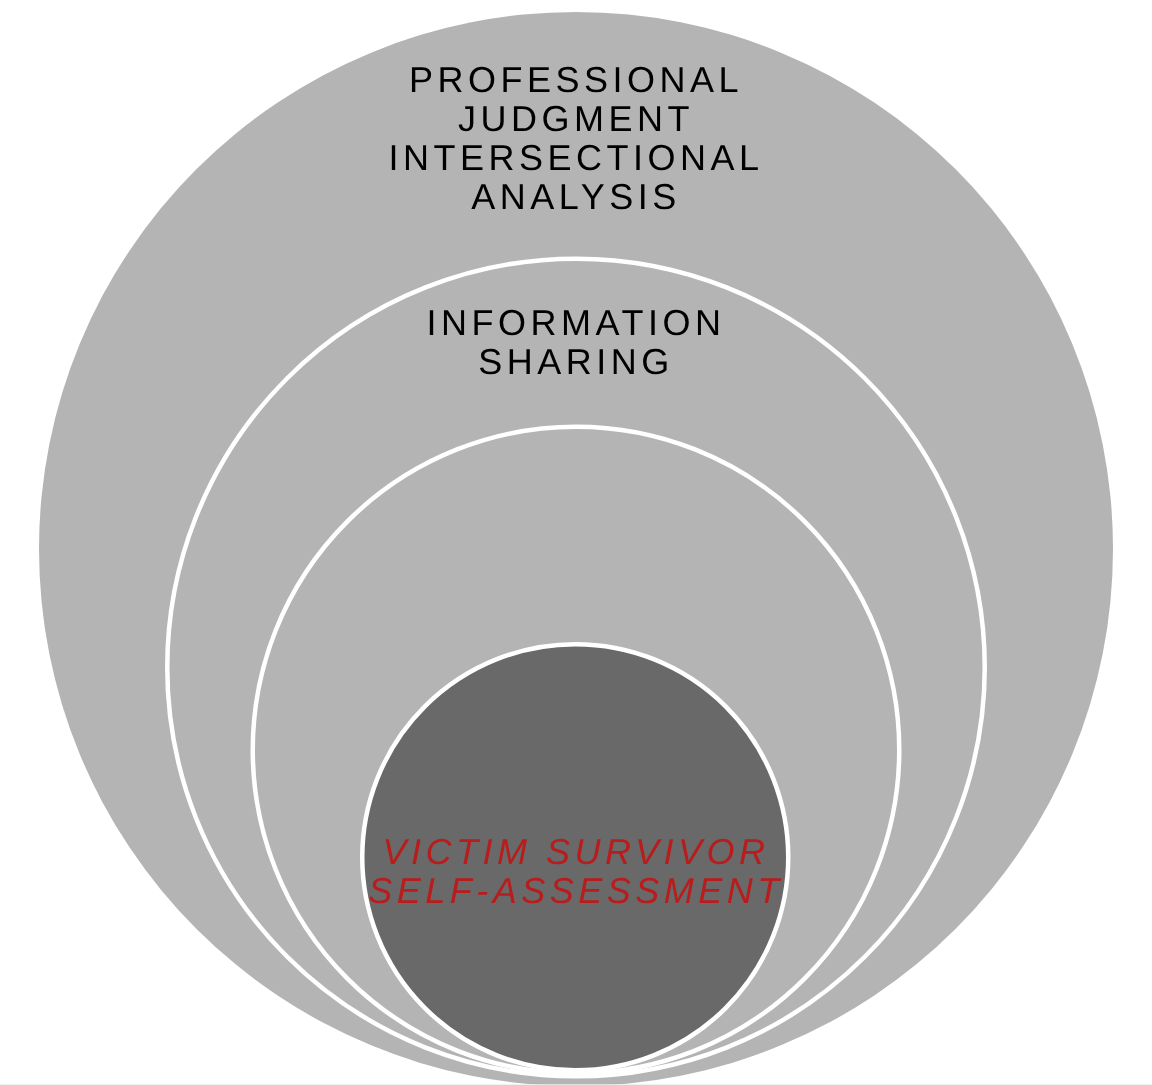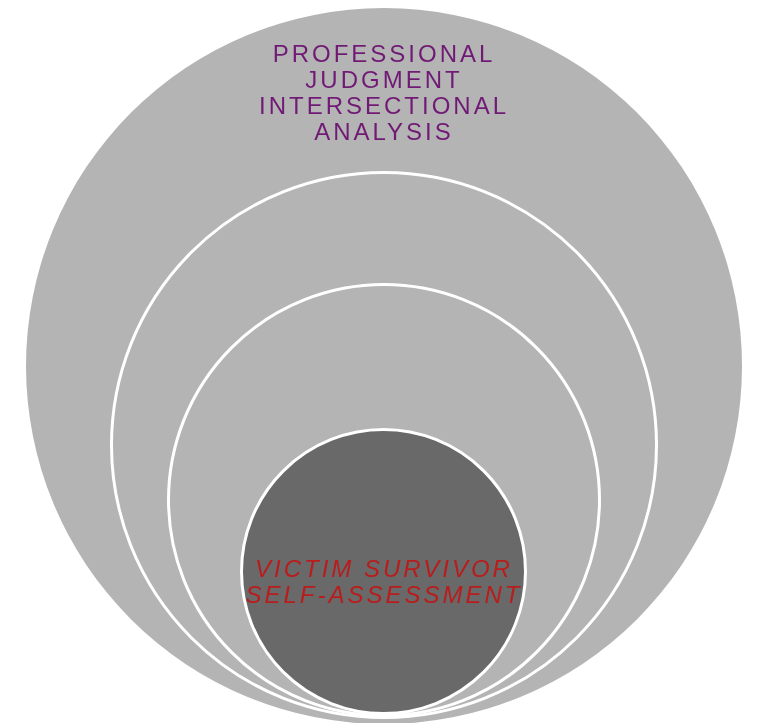--- a/index.html
+++ b/index.html
@@ -53,36 +53,38 @@
   .ring-label {
     position: absolute;
     left: 0;
     width: 768px;
     text-align: center;
     white-space: pre-line;
     font-size: 24px;
     line-height: 26px;
     font-weight: 400;
     letter-spacing: 3px;
-    color: #701a75;
+    color: #000000;
     pointer-events: none;
   }
   .label-1 { top: 41px; }
   .label-2 { top: 203px; }
   .label-3 { top: 342px; }
   .label-4 { top: 556px; color: #b91c1c; font-style: italic; }
 </style>
 </head>
 <body>
 
 <div class="stage">
   <div class="ring ring-1"></div>
   <div class="ring ring-2"></div>
   <div class="ring ring-3"></div>
   <div class="ring ring-4"></div>
 
   <div class="ring-label label-1">PROFESSIONAL
 JUDGMENT
 INTERSECTIONAL
 ANALYSIS</div>
+  <div class="ring-label label-2">INFORMATION
+SHARING</div>
   <div class="ring-label label-4">VICTIM SURVIVOR
 SELF-ASSESSMENT</div>
 </div>
 
 </body></html>

